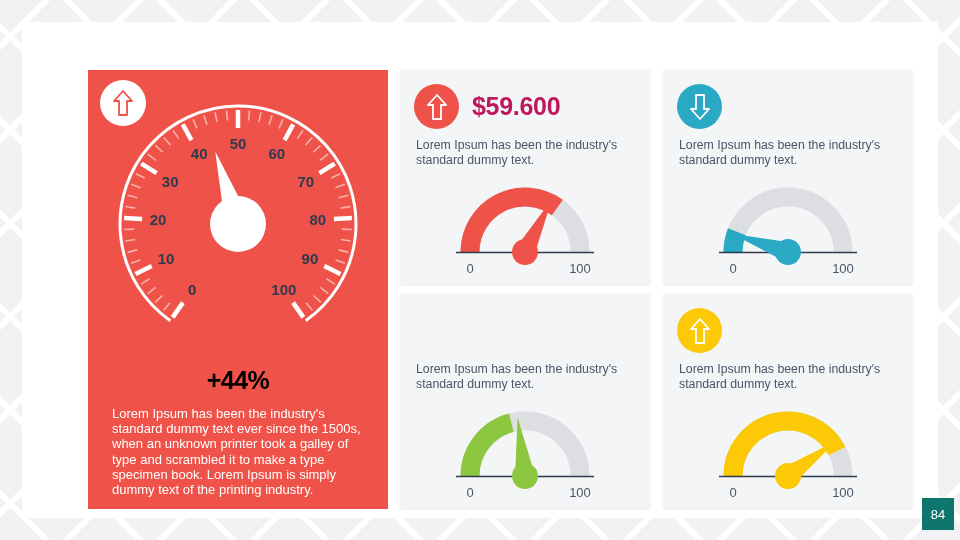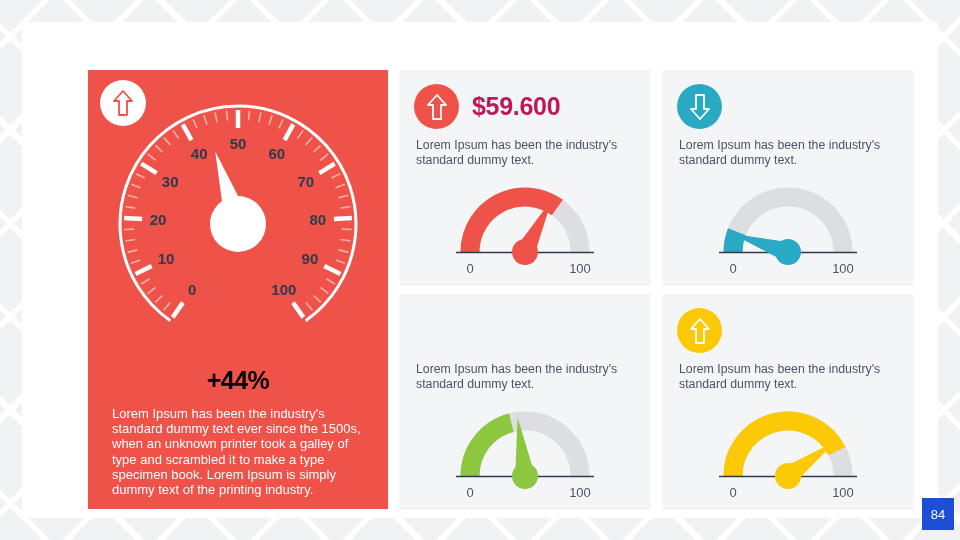--- a/index.html
+++ b/index.html
@@ -67,21 +67,21 @@
     letter-spacing:-0.3px;white-space:nowrap;
   }
   .card-desc{
     position:absolute;left:16px;top:68px;width:214px;
     font-size:12.3px;line-height:15.4px;color:#4a5567;
   }
   .card-gauge{position:absolute;left:18px;top:110px;width:214px;height:95px;}
   
   .page-badge{
     position:absolute;right:6px;bottom:10px;width:32px;height:32px;
-    background:#1d4ed8;color:#ffffff;font-size:13px;
+    background:#0f766e;color:#ffffff;font-size:13px;
     display:flex;align-items:center;justify-content:center;z-index:3;
   }
 </style>
 </head>
 <body>
 
 <div class="bg-pattern"></div>
 
 <div class="slide-panel">
 

